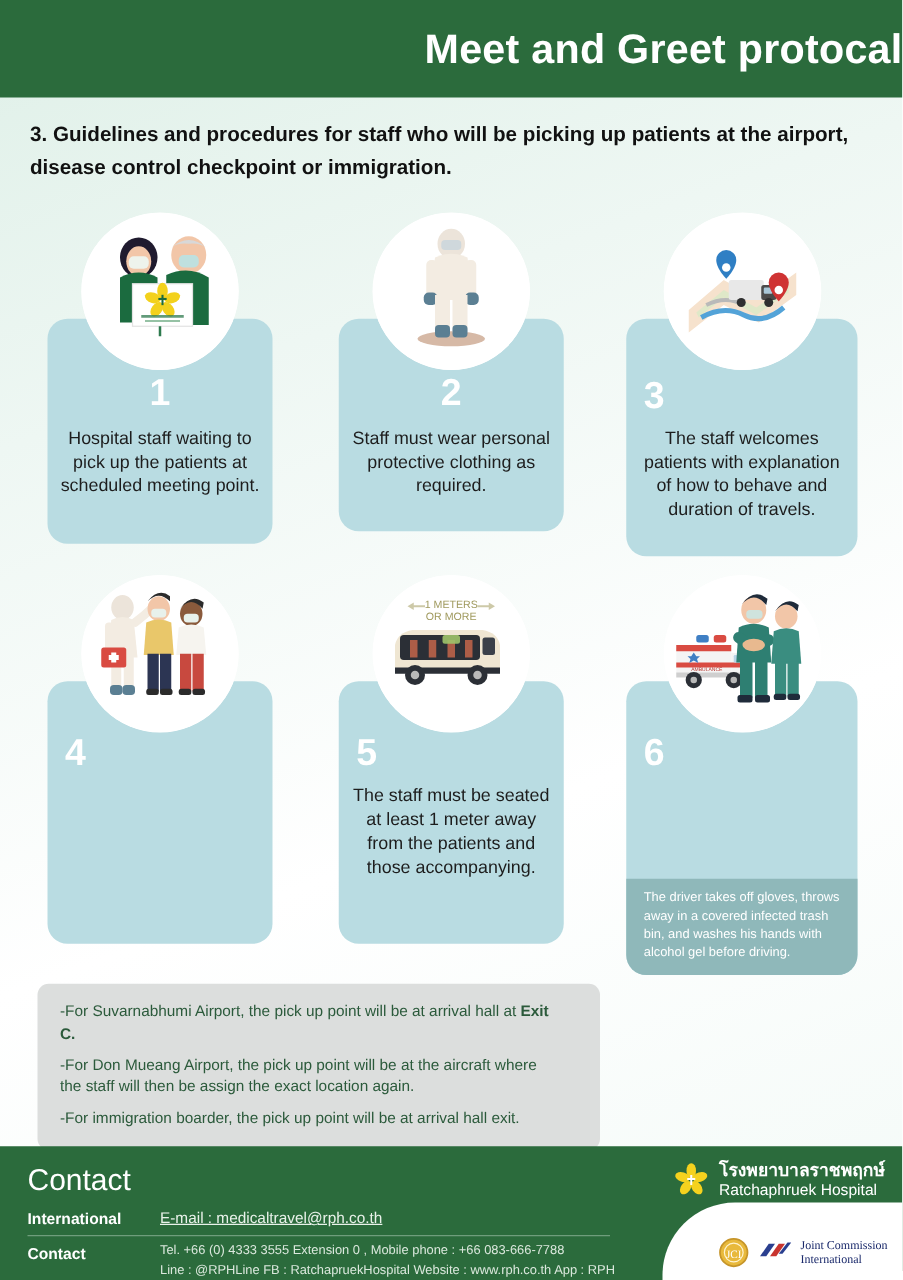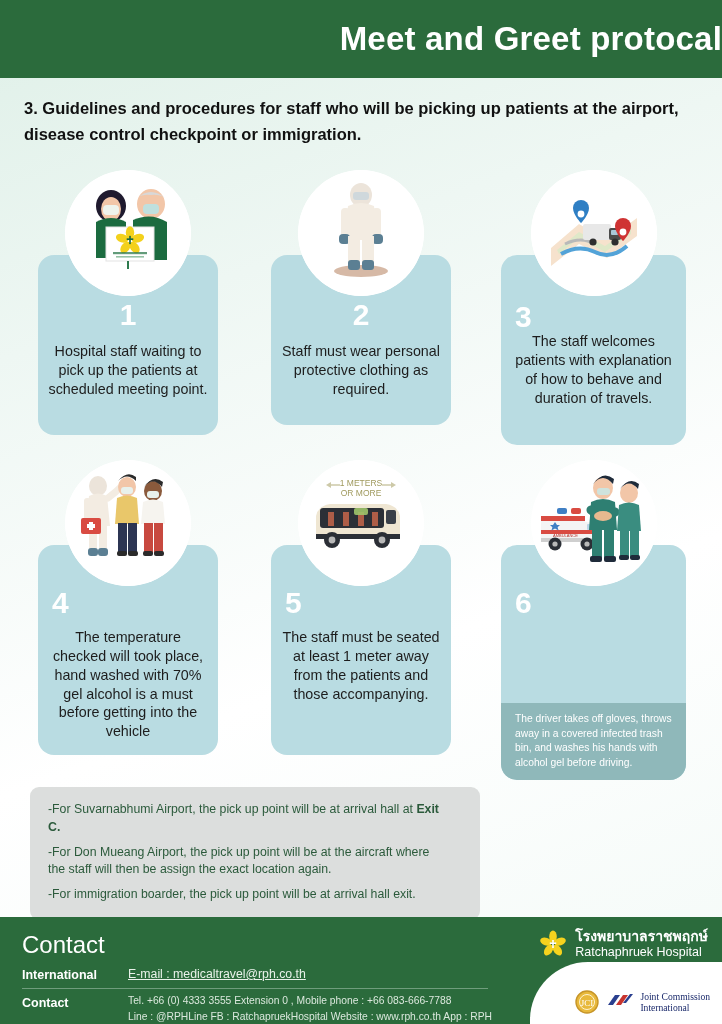--- a/index.html
+++ b/index.html
@@ -326,21 +326,21 @@
               <circle cx="8" cy="6" r="3.4" fill="#fff"></circle>
             </g>
             <g transform="translate(84,56)">
               <path d="M0 0 a8 8 0 0 1 16 0 c0 7 -8 15 -8 15 s-8 -8 -8 -15z" fill="#cf3333"></path>
               <circle cx="8" cy="6" r="3.4" fill="#fff"></circle>
             </g>
           </svg>
         </div>
         <div style="position:absolute; left:0; top:132px; width:100%; z-index:4;">
           <div class="card-num left">3</div>
-          <div class="card-text" style="text-align:center;">The staff welcomes patients with explanation of how to behave and duration of travels.</div>
+          <div class="card-text" style="margin-top:10px;text-align:center;">The staff welcomes patients with explanation of how to behave and duration of travels.</div>
         </div>
       </div>
     </div>
 
     <div class="row" style="height:340px; margin-top:20px;">
 
       <div class="card" style="left:38px; width:180px; height:290px;">
         <div class="card-box" style="height:210px;"></div>
         <div class="card-circle">
           <svg viewBox="0 0 126 126" width="126" height="126">
@@ -376,21 +376,20 @@
               <path d="M78 42 q10 -5 20 0 l2 22 l-24 0 z" fill="#f6f4ef"></path>
               <rect x="79" y="63" width="9" height="30" fill="#c8493f"></rect>
               <rect x="89" y="63" width="9" height="30" fill="#c8493f"></rect>
               <rect x="78" y="91" width="10" height="5" rx="2" fill="#2b2b2b"></rect>
               <rect x="89" y="91" width="10" height="5" rx="2" fill="#2b2b2b"></rect>
             </g>
           </svg>
         </div>
         <div style="position:absolute; left:0; top:128px; width:100%; z-index:4;">
           <div class="card-num left">4</div>
-          <div class="card-text" style="margin-top:10px;">The temperature checked will took place, hand washed with 70% gel alcohol is a must before getting into the vehicle</div>
         </div>
       </div>
 
       <div class="card" style="left:271px; width:180px; height:290px;">
         <div class="card-box" style="height:210px;"></div>
         <div class="card-circle">
           <svg viewBox="0 0 126 126" width="126" height="126">
             <circle cx="63" cy="63" r="63" fill="#fff"></circle>
             <text x="63" y="26" text-anchor="middle" font-family="Liberation Sans, sans-serif" font-size="8.5" fill="#a09a5e">1 METERS</text>
             <text x="63" y="36" text-anchor="middle" font-family="Liberation Sans, sans-serif" font-size="8.5" fill="#a09a5e">OR MORE</text>

